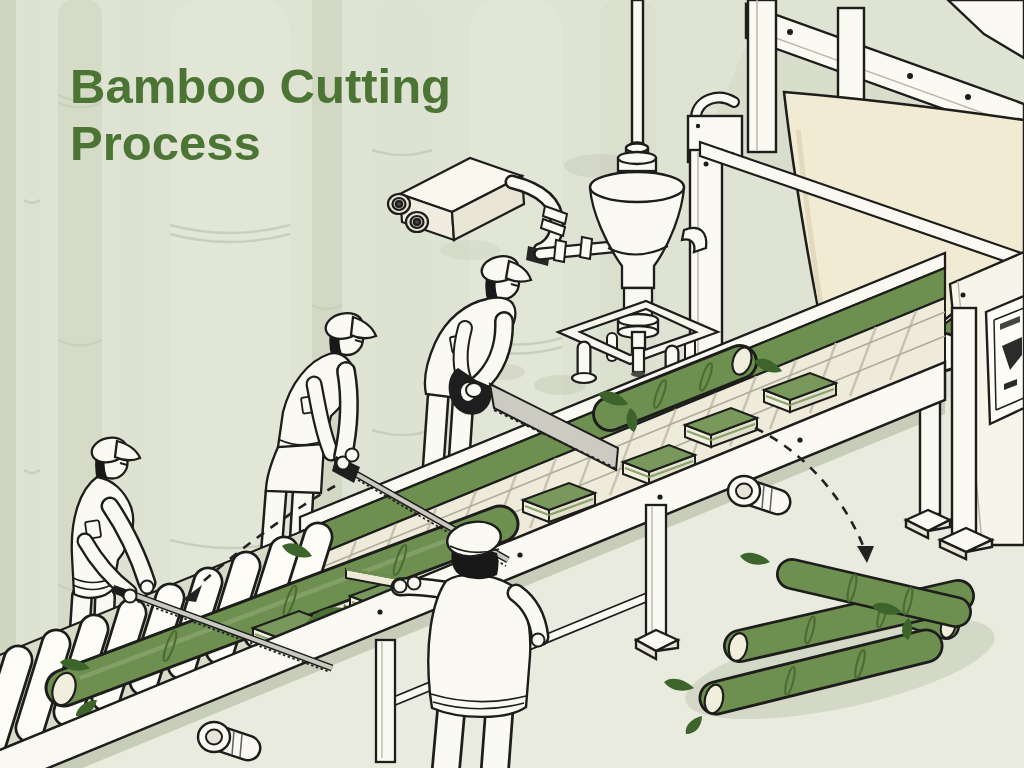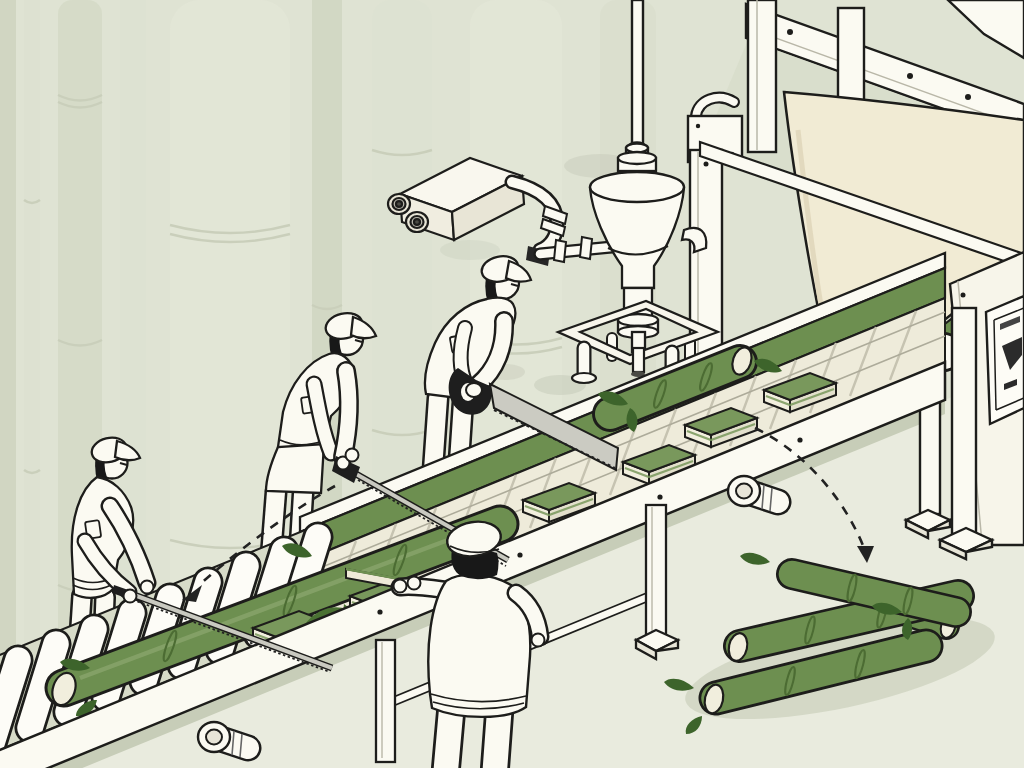--- a/index.html
+++ b/index.html
@@ -406,15 +406,17 @@
 
   <g stroke="#222" fill="none">
     <path d="M335,486 C296,508 244,545 198,586" stroke-width="2.6" stroke-dasharray="9,8"></path>
     <path d="M182,600 L202,585 L196,602 Z" fill="#222" stroke="none"></path>
     <path d="M755,428 C810,455 848,505 866,553" stroke-width="2.6" stroke-dasharray="9,8"></path>
     <path d="M867,563 L857,546 L874,546 Z" fill="#222" stroke="none"></path>
   </g>
 </svg>
 
 <div id="title">
+  <span>Bamboo Cutting</span>
+  <span>Process</span>
 </div>
 
 </div>
 
 </body></html>

